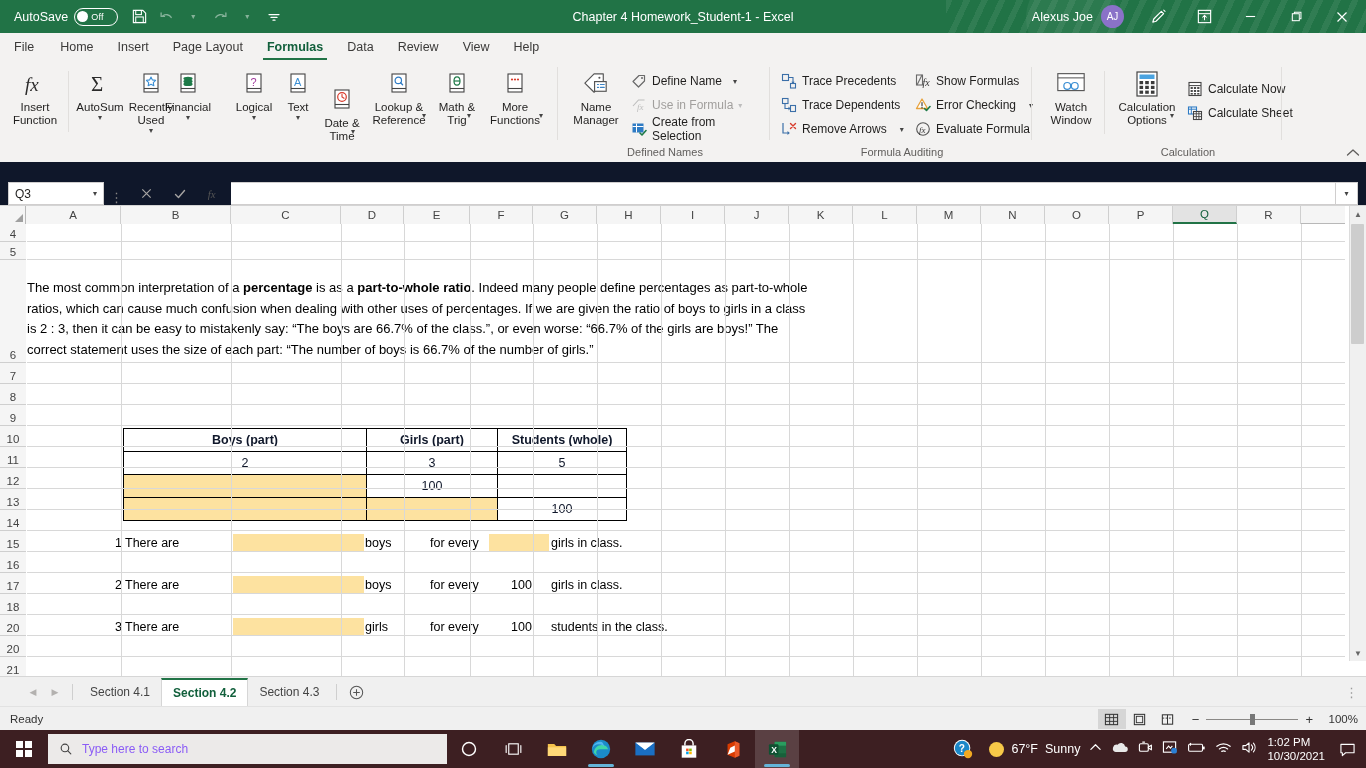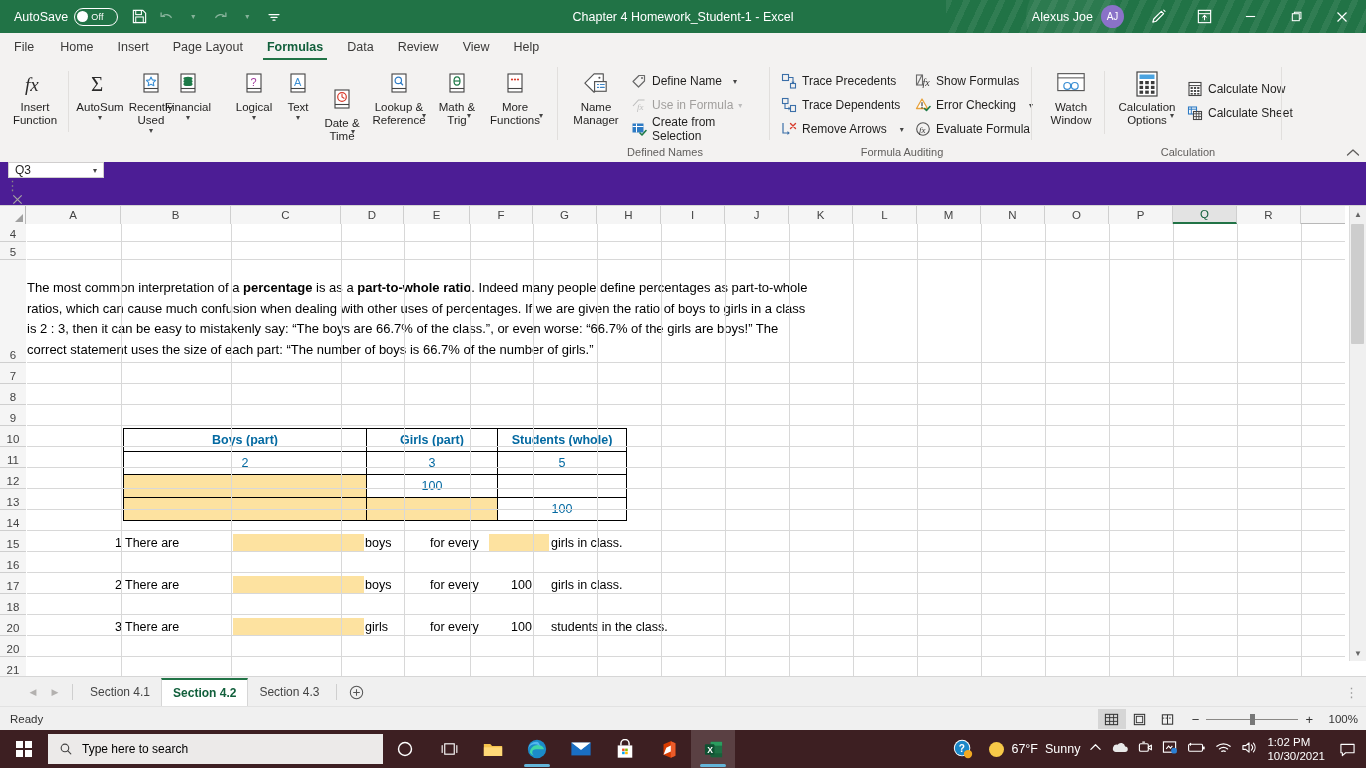--- a/index.html
+++ b/index.html
@@ -99,22 +99,22 @@
   .chev{font-size:8px;color:#444;}
   .smallrow{
     display:flex;align-items:center;gap:5px;height:24px;font-size:12px;color:#201f1e;
   }
   .smallrow.dis{color:#a19f9d;}
   .smallrow .ic{width:17px;height:17px;display:flex;align-items:center;justify-content:center;flex:0 0 auto;}
   .collapse{position:absolute;right:6px;bottom:2px;color:#605e5c;font-size:11px;}
 
   
   .fbar{
-    position:absolute;left:0;top:162px;width:1366px;height:43px;background:#4c1d95;
-    display:flex;align-items:flex-start;border-bottom:1px solid #d4d4d4;flex-direction:column;
+    position:absolute;left:0;top:162px;width:1366px;height:43px;background:#0f172a;
+    display:flex;align-items:flex-end;border-bottom:1px solid #d4d4d4;
   }
   .namebox{
     margin-left:8px;width:96px;height:23px;border:1px solid #d0cece;background:#fff;
     display:flex;align-items:center;justify-content:space-between;padding:0 6px;
     box-sizing:border-box;font-size:12px;
   }
   .dots{color:#8a8886;font-size:13px;letter-spacing:0;margin:0 6px;}
   .fbicon{width:34px;height:23px;display:flex;align-items:center;justify-content:center;color:#a6a4a2;font-size:14px;}
   .finput{
     flex:1;height:23px;border:1px solid #d0cece;border-left:none;background:#fff;
@@ -142,21 +142,21 @@
   .gl-h{position:absolute;height:1px;background:#d8d8d8;left:0;}
   .gl-v{position:absolute;width:1px;background:#d8d8d8;top:0;}
 
   .bodytext{
     position:absolute;font-size:13px;color:#000;line-height:20.6px;
     font-family:"Liberation Sans", sans-serif;
   }
   .bodytext b{font-weight:bold;}
 
   .dtable{position:absolute;border-collapse:collapse;}
-  .dtable td{border:1.3px solid #000;font-size:12.5px;text-align:center;color:#0369a1;height:20px;}
+  .dtable td{border:1.3px solid #000;font-size:12.5px;text-align:center;color:#0f172a;height:20px;}
   .dtable td.hd{font-weight:bold;}
   .fill{background:#fde2a0;}
 
   .qline{position:absolute;font-size:12.5px;color:#000;}
   .qblank{position:absolute;background:#fde2a0;height:18px;}
 
   
   .vsb{position:absolute;right:0;top:206px;width:16px;height:455px;background:#f0f0f0;border-left:1px solid #dcdcdc;}
   .vsb .arr{width:16px;height:16px;display:flex;align-items:center;justify-content:center;background:#f0f0f0;color:#666;font-size:8px;}
   .vsb .thumb{position:absolute;left:1px;top:18px;width:13px;height:120px;background:#cdcdcd;border-radius:1px;}
@@ -184,21 +184,21 @@
   .zoomwrap{display:flex;align-items:center;gap:7px;margin-left:10px;}
   .zline{width:92px;height:1px;background:#8a8886;position:relative;}
   .zline .zthumb{position:absolute;left:44px;top:-5px;width:5px;height:11px;background:#777;}
   .zpct{font-size:11.5px;color:#333;width:38px;text-align:right;}
 
   
   .taskbar{position:absolute;left:0;top:730px;width:1366px;height:38px;background:#3d1f22;display:flex;align-items:center;}
   .startbtn{width:48px;height:38px;display:flex;align-items:center;justify-content:center;}
   .winlogo{width:16px;height:16px;display:grid;grid-template-columns:7px 7px;grid-template-rows:7px 7px;gap:2px;}
   .winlogo span{background:#fff;display:block;}
-  .tsearch{width:335px;height:30px;background:#eceae9;display:flex;align-items:center;gap:9px;padding-left:11px;box-sizing:border-box;font-size:12px;color:#000000;}
+  .tsearch{width:399px;height:30px;background:#eceae9;display:flex;align-items:center;gap:9px;padding-left:11px;box-sizing:border-box;font-size:12px;color:#8b5cf6;}
   .tbtn{width:44px;height:38px;display:flex;align-items:center;justify-content:center;position:relative;}
   .tbtn.running:after{content:"";position:absolute;left:9px;right:9px;bottom:1px;height:3px;background:#64b5d9;border-radius:2px;}
   .tbtn.active{background:#5a4043;}
   .tray{margin-left:auto;display:flex;align-items:center;gap:9px;padding-right:6px;color:#fff;font-size:12px;}
   .weather{display:flex;align-items:center;gap:7px;color:#fff;font-size:12.5px;}
   .sun{width:15px;height:15px;border-radius:50%;background:#f7c948;}
   .clock{display:flex;flex-direction:column;align-items:flex-start;line-height:14px;font-size:11.5px;color:#fff;}
   .notif{width:26px;height:38px;display:flex;align-items:center;justify-content:center;}
 </style>
 </head>

